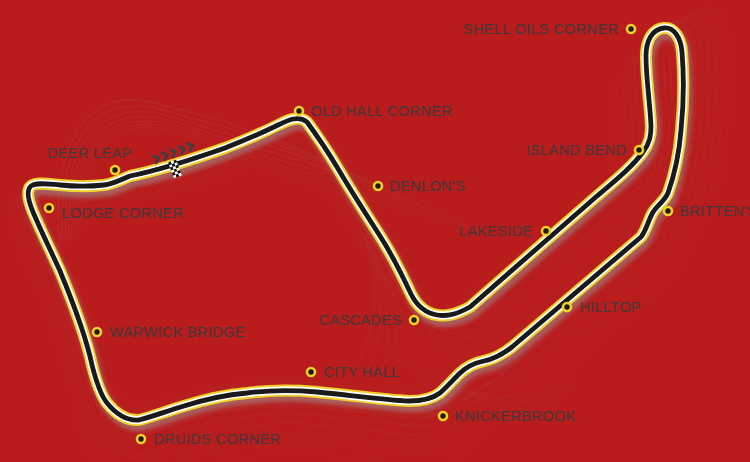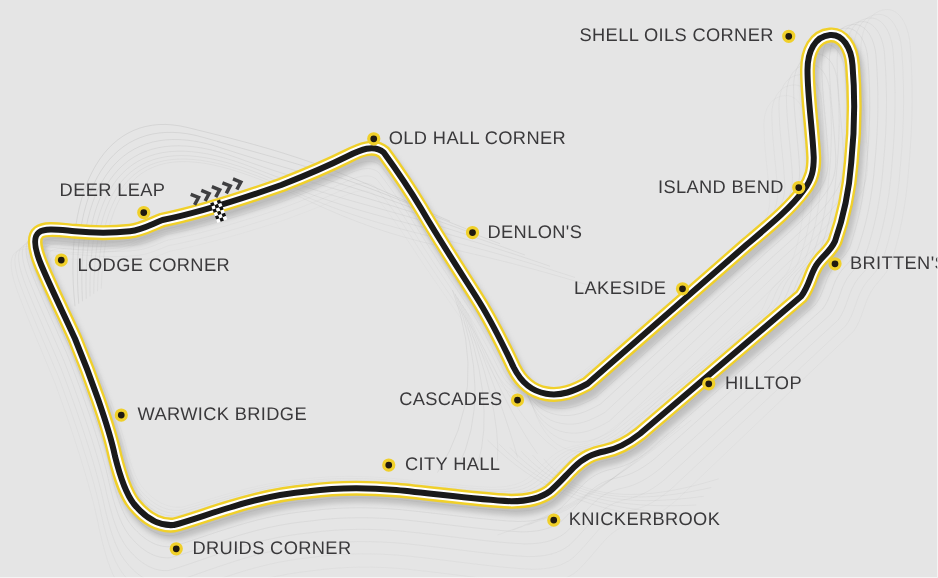--- a/index.html
+++ b/index.html
@@ -1,19 +1,19 @@
 <!DOCTYPE html>
 <html><head>
 <meta charset="utf-8">
 <style>
   html,body{margin:0;padding:0;background:#ffffff;}
   .stage{
     position:relative;
     width:750px;height:462px;
-    background:#e5e5e5;
+    background:#b91c1c;
     overflow:hidden;
     font-family:"Liberation Sans", sans-serif;
   }
   .stage svg{position:absolute;left:0;top:0;}
   text.corner-label{
     font-family:"Liberation Sans", sans-serif;
     font-size:14.6px;
     letter-spacing:0.3px;
     font-weight:500;
   }

